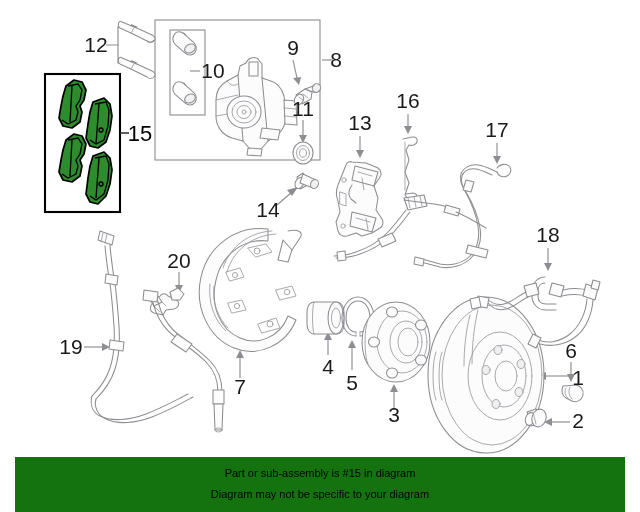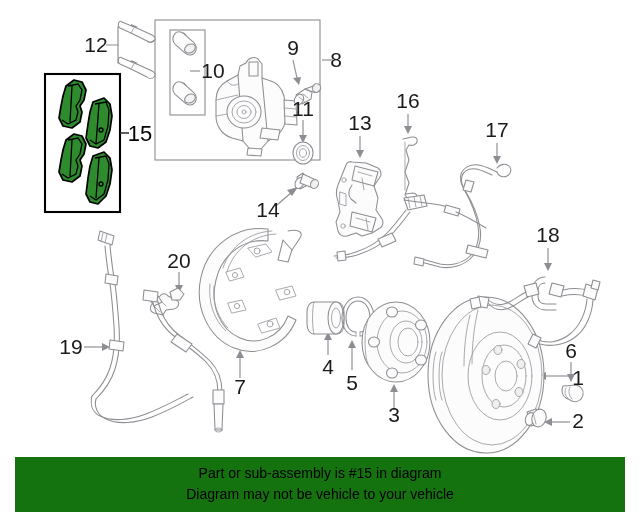--- a/index.html
+++ b/index.html
@@ -49,21 +49,21 @@
   #banner {
     position: absolute;
     left: 15px;
     top: 457px;
     width: 610px;
     height: 55px;
     background: #14730f;
     color: #000000;
     text-align: center;
     font-family: "Liberation Sans", sans-serif;
-    font-size: 14px;
+    font-size: 11px;
     line-height: 21px;
     padding-top: 6px;
     box-sizing: border-box;
   }
   #banner div { white-space: nowrap; }
 </style>
 </head>
 <body>
 
 <div id="diagram-root" style="background: rgb(255, 255, 255);">
@@ -426,16 +426,16 @@
     <text class="callout-num-hl" x="140" y="141" text-anchor="middle">15</text>
     <text class="callout-num" x="408" y="108" text-anchor="middle">16</text>
     <text class="callout-num" x="497" y="137" text-anchor="middle">17</text>
     <text class="callout-num" x="548" y="242" text-anchor="middle">18</text>
     <text class="callout-num" x="71" y="354" text-anchor="middle">19</text>
     <text class="callout-num" x="179" y="268" text-anchor="middle">20</text>
   </svg>
 
   <div id="banner" style="background: rgb(20, 115, 15); color: rgb(0, 0, 0);">
     <div>Part or sub-assembly is #15 in diagram</div>
-    <div>Diagram may not be vehicle to your vehicle</div>
+    <div>Diagram may not be specific to your diagram</div>
   </div>
 
 </div>
 
 </body></html>

